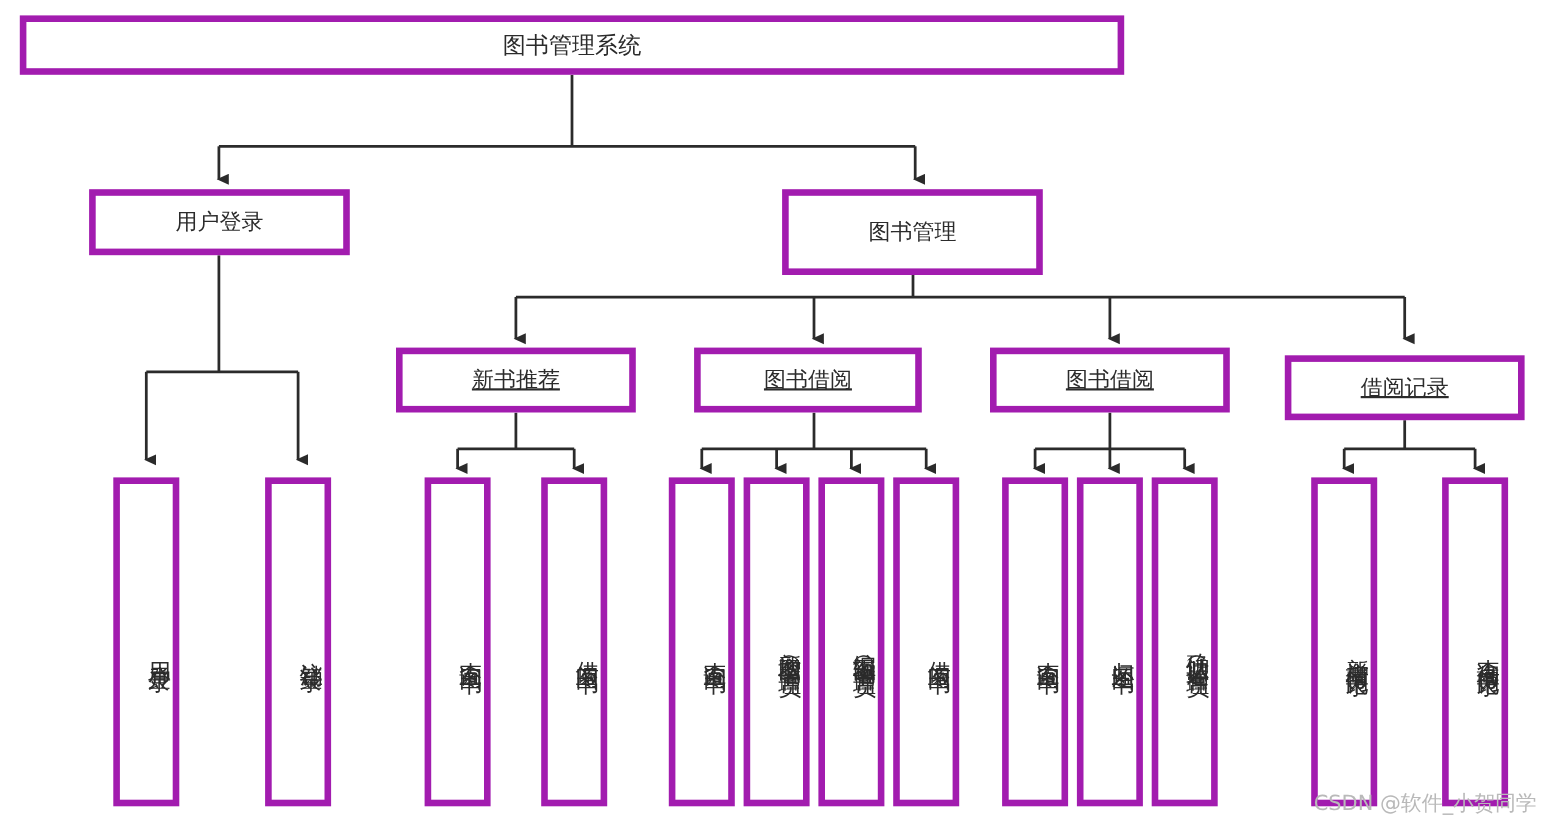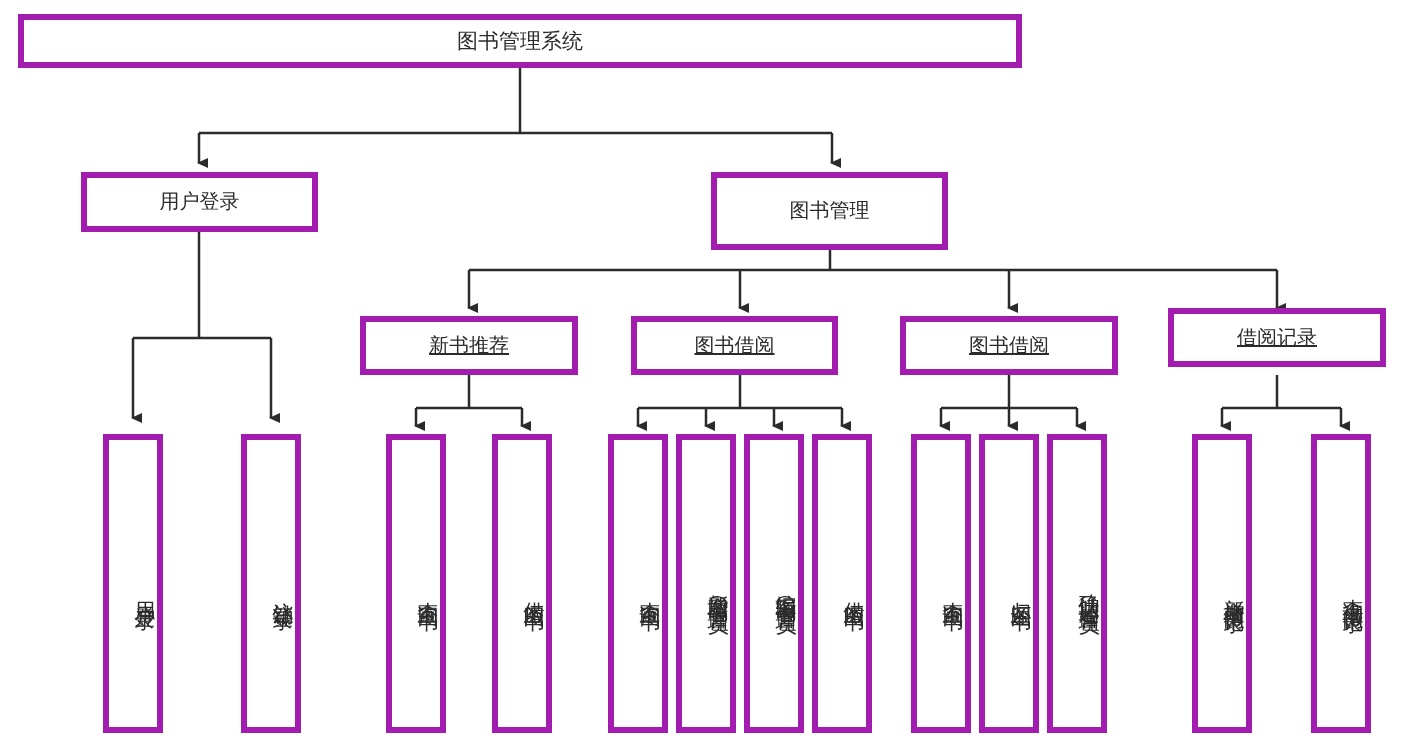--- a/index.html
+++ b/index.html
@@ -127,21 +127,21 @@
 
   <div class="node lvl2" style="left:360px;top:316px;width:218px;height:59px;">
     <span class="lbl">新书推荐</span>
   </div>
   <div class="node lvl2" style="left:631px;top:316px;width:207px;height:59px;">
     <span class="lbl">图书借阅</span>
   </div>
   <div class="node lvl2" style="left:900px;top:316px;width:218px;height:59px;">
     <span class="lbl">图书借阅</span>
   </div>
-  <div class="node lvl2" style="left:1168px;top:308px;width:218px;height:59px;">
+  <div class="node lvl2" style="left:1168px;top:323px;width:218px;height:59px;">
     <span class="lbl">借阅记录</span>
   </div>
 
   <div class="node leaf" style="left:103px;top:434px;width:60px;height:299px;">
     <span class="lbl">用户登录</span>
   </div>
   <div class="node leaf" style="left:241px;top:434px;width:60px;height:299px;">
     <span class="lbl">注销登录</span>
   </div>
 
@@ -175,13 +175,14 @@
     <span class="lbl">确认归还（管理员）</span>
   </div>
 
   <div class="node leaf" style="left:1192px;top:434px;width:60px;height:299px;">
     <span class="lbl">新增借阅记录</span>
   </div>
   <div class="node leaf" style="left:1311px;top:434px;width:60px;height:299px;">
     <span class="lbl">查询借阅记录</span>
   </div>
 
+  <div id="watermark">CSDN @软件_小贺同学</div>
 </div>
 
 </body></html>

